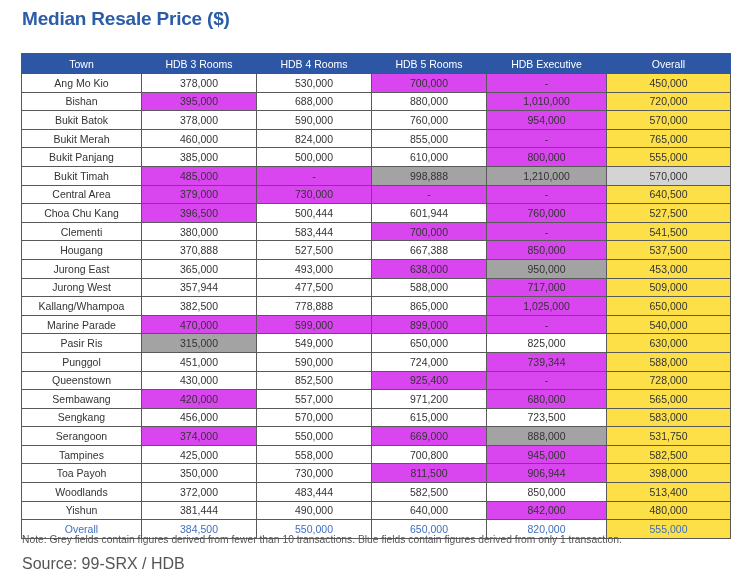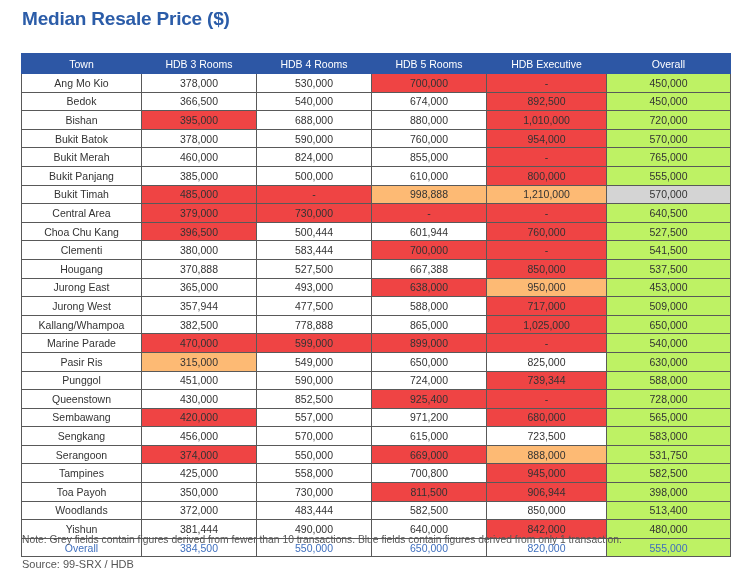--- a/index.html
+++ b/index.html
@@ -60,41 +60,41 @@
     height: 20px;
     font-size: 10.5px;
     border-color: #2d57a5;
   }
   table.grid thead th.sep {
     border-left: 1px solid #ffffff;
   }
   td.c-town { }
   
   td.bg-white  { background: #ffffff; }
-  td.bg-grey   { background: #ef4444; }
+  td.bg-grey   { background: #d946ef; }
   td.bg-grey2  { background: #d4d4d4; }
-  td.bg-lgrey  { background: #bef264; }
-  td.bg-blue   { background: #fdba74; }
+  td.bg-lgrey  { background: #fde047; }
+  td.bg-blue   { background: #a3a3a3; }
   tr.total-row td {
     color: #3f6fbe;
   }
   .note {
     position: absolute;
     left: 22px;
     top: 533px;
     font-size: 10.3px;
     color: #555555;
     line-height: 14px;
     text-align: center;
   }
   .source {
     position: absolute;
     left: 22px;
     top: 557px;
-    font-size: 11px;
+    font-size: 16px;
     color: #555555;
     line-height: 14px;
   }
 </style>
 </head>
 <body>
 
 <div id="page">
 
   <div class="title">Median Resale Price ($)</div>
@@ -122,28 +122,20 @@
       <tbody>
           <tr>
             <td class="c-town bg-white">Ang Mo Kio</td>
             <td class="bg-white">378,000</td>
             <td class="bg-white">530,000</td>
             <td class="bg-grey">700,000</td>
             <td class="bg-grey">-</td>
             <td class="bg-lgrey">450,000</td>
           </tr>
           <tr>
-            <td class="c-town bg-white">Bedok</td>
-            <td class="bg-white">366,500</td>
-            <td class="bg-white">540,000</td>
-            <td class="bg-white">674,000</td>
-            <td class="bg-grey">892,500</td>
-            <td class="bg-lgrey">450,000</td>
-          </tr>
-          <tr>
             <td class="c-town bg-white">Bishan</td>
             <td class="bg-grey">395,000</td>
             <td class="bg-white">688,000</td>
             <td class="bg-white">880,000</td>
             <td class="bg-grey">1,010,000</td>
             <td class="bg-lgrey">720,000</td>
           </tr>
           <tr>
             <td class="c-town bg-white">Bukit Batok</td>
             <td class="bg-white">378,000</td>

